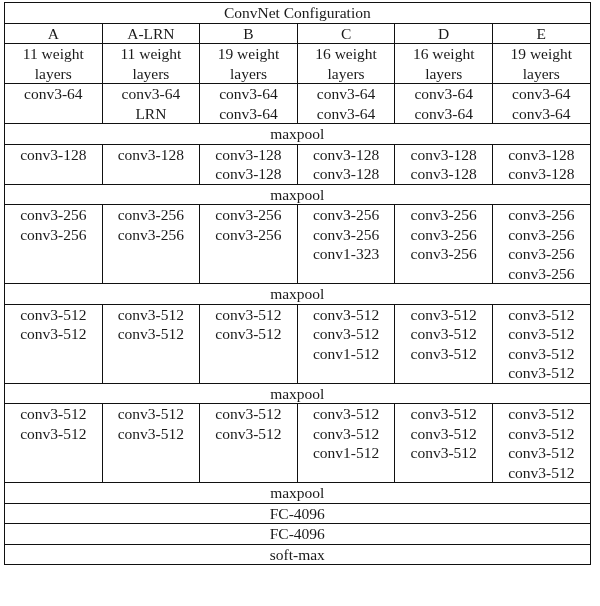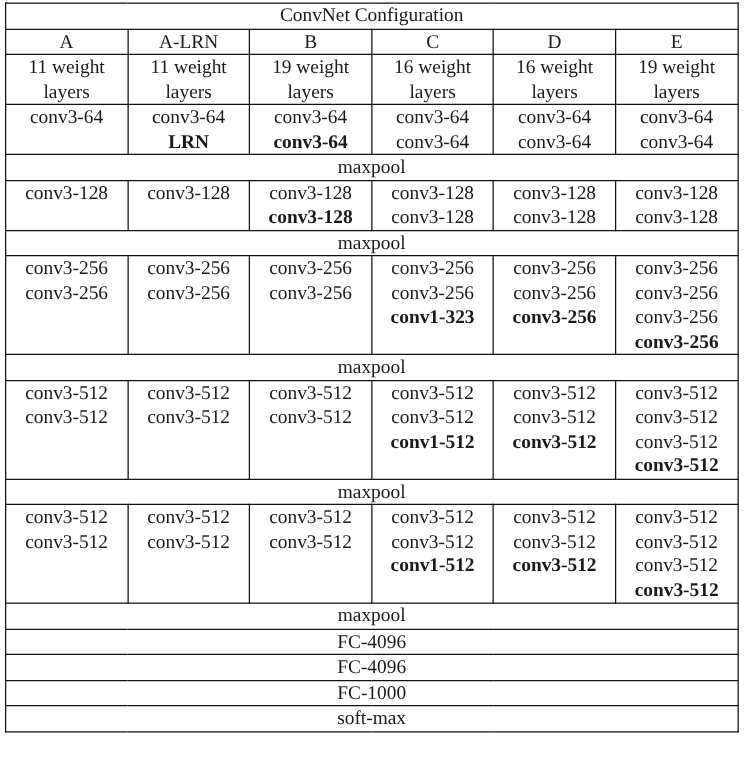--- a/index.html
+++ b/index.html
@@ -10,21 +10,21 @@
     border-collapse: collapse; table-layout: fixed;
     font-size: 15.5px; line-height: 19.5px;
   }
   #cfg-table td {
     border: 1.5px solid #111;
     text-align: center; vertical-align: top;
     padding: 0 2px; white-space: nowrap;
   }
   #cfg-table td.full { padding: 0; }
   #cfg-table tr.sep td { border-top: 4px double #111; }
-  .b { font-weight: bold; }
+  .b { font-weight: normal; }
   .line { display: block; height: 19.5px; }
   col { width: 97.6px; }
 </style>
 </head>
 <body>
 
 <table id="cfg-table">
   <colgroup>
       <col>
       <col>
@@ -225,19 +225,16 @@
       <tr>
         <td colspan="6" class="full">maxpool</td>
       </tr>
       <tr>
         <td colspan="6" class="full">FC-4096</td>
       </tr>
       <tr>
         <td colspan="6" class="full">FC-4096</td>
       </tr>
       <tr>
-        <td colspan="6" class="full">FC-1000</td>
-      </tr>
-      <tr>
         <td colspan="6" class="full">soft-max</td>
       </tr>
     </tbody>
 </table>
 
 </body></html>

